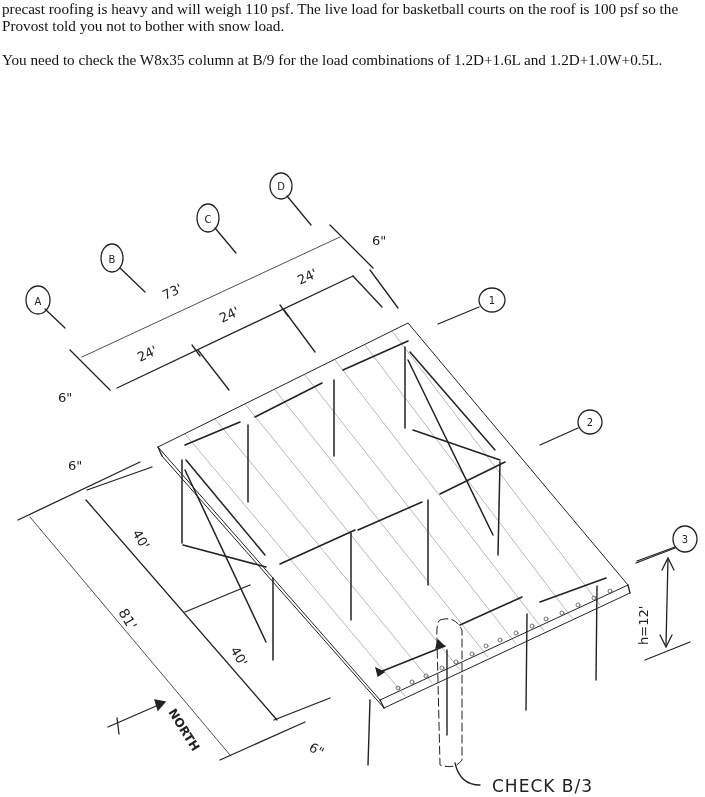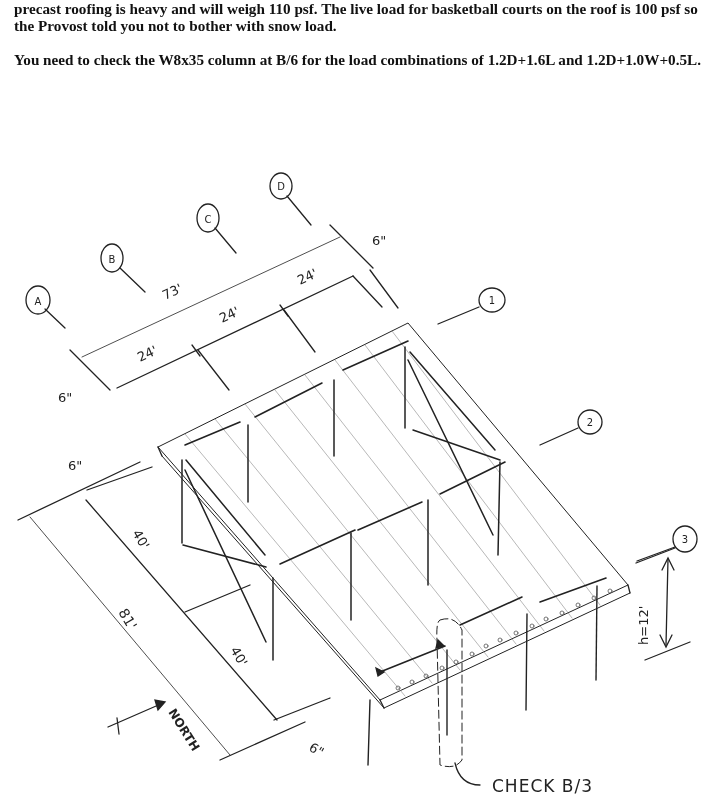--- a/index.html
+++ b/index.html
@@ -2,31 +2,31 @@
 <html><head>
 <meta charset="utf-8">
 <style>
   html, body { margin:0; padding:0; background:#ffffff; }
   body { width:705px; height:797px; position:relative; overflow:hidden; }
   .text-block {
     position:absolute; left:2px; top:0; width:700px;
     font-family:"Liberation Serif", "DejaVu Serif", serif;
     font-size:15.2px; line-height:17px; color:#111;
   }
-  .para { margin:0 0 17px 12px;font-weight:bold; }
+  .para { margin:0 0 17px 0; }
   .sub { font-size:10px; vertical-align:-2px; }
   svg.sketch { position:absolute; left:0; top:0; }
   .hand { font-family:"DejaVu Sans", sans-serif; fill:#222; }
 </style>
 </head>
 <body>
 
 <div class="text-block">
   <p class="para">precast roofing is heavy and will weigh 110 psf.  The live load for basketball courts on the roof is 100 psf so the Provost told you not to bother with snow load.</p>
-  <p class="para">You need to check the W8x35 column at B/6 for the load combinations of 1.2D+1.6L and 1.2D+1.0W+0.5L.</p>
+  <p class="para">You need to check the W8x35 column at B/9 for the load combinations of 1.2D+1.6L and 1.2D+1.0W+0.5L.</p>
 </div>
 
 <svg class="sketch" width="705" height="797" viewBox="0 0 705 797" xmlns="http://www.w3.org/2000/svg">
   <g stroke="#222" stroke-width="1.3" fill="none" stroke-linecap="round">
 
     <g>
       <ellipse cx="38" cy="300" rx="12" ry="14"></ellipse>
       <line x1="45" y1="309" x2="65" y2="328"></line>
     </g>
     <g>

